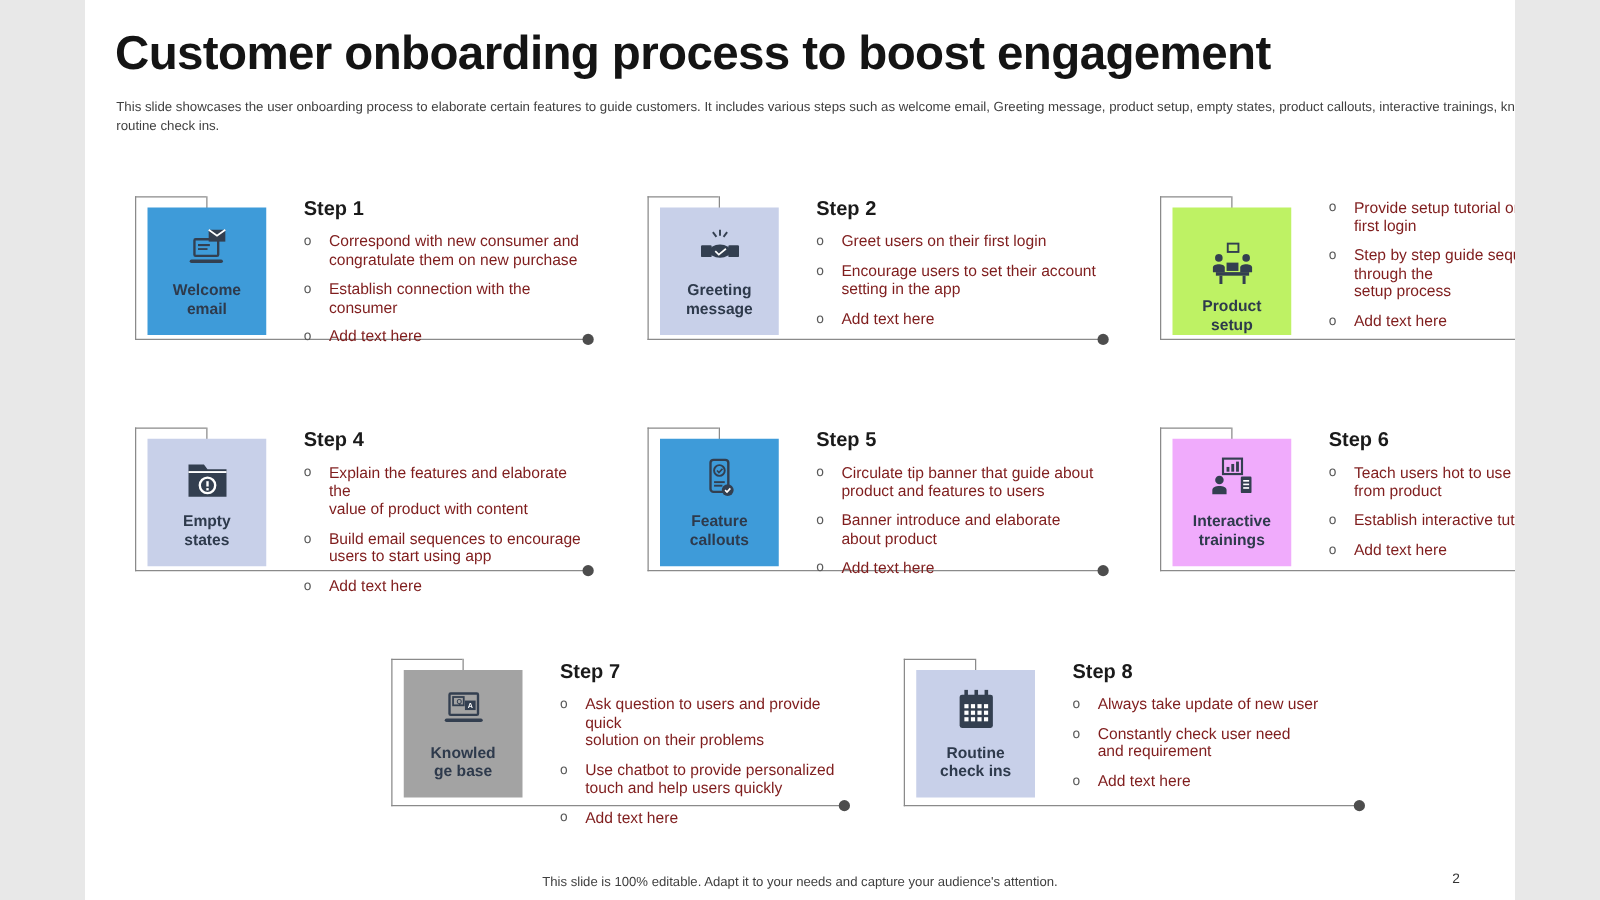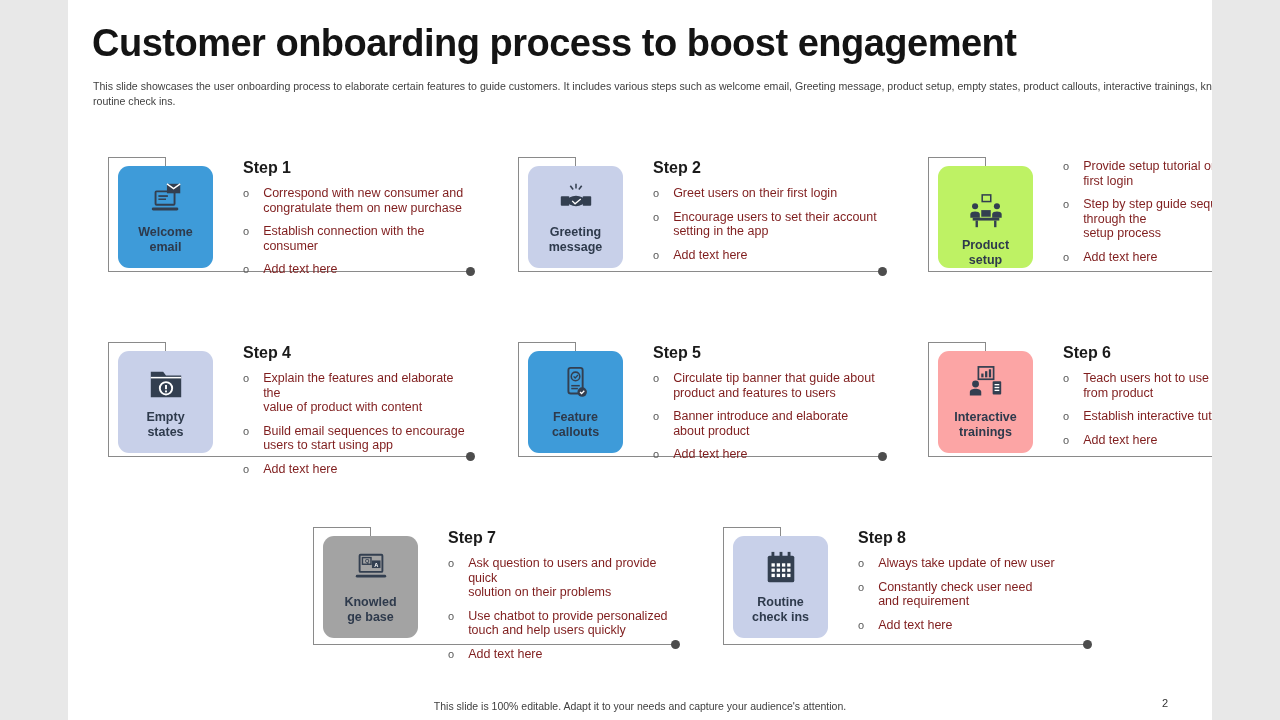--- a/index.html
+++ b/index.html
@@ -18,21 +18,21 @@
   }
   .step { position:absolute; }
   .frame-left  { position:absolute; left:0; top:0; bottom:0; width:0; border-left:1px solid #8a8a8a; }
   .frame-top   { position:absolute; left:0; top:0; width:57px; height:0; border-top:1px solid #8a8a8a; }
   .frame-drop  { position:absolute; left:57px; top:0; height:14px; width:0; border-left:1px solid #8a8a8a; }
   .frame-bottom{ position:absolute; left:0; right:0; bottom:0; height:0; border-top:1px solid #8a8a8a; }
   .frame-dot   { position:absolute; right:-4px; bottom:-4px; width:9px; height:9px; border-radius:50%; background:#4d4d4d; }
   .icon-box {
     position:absolute; left:10px; top:9px; width:95px; height:102px;
     display:flex; flex-direction:column; align-items:center; justify-content:center;
-    gap:7px; text-align:center;border-radius:11px;
+    gap:7px; text-align:center;
   }
   .box-label {
     font-size:12.5px; font-weight:700; line-height:1.2; color:#2e3a4c;
     white-space:pre-line;
   }
   .content { position:absolute; left:135px; top:2px; right:2px; }
   .step-title { font-size:16px; font-weight:700; color:#1a1a1a; margin:0 0 9px 0; }
   .bullet { display:flex; gap:14px; margin-bottom:9px; }
   .marker { font-size:11px; color:#595959; line-height:1.3; flex:none; }
   .bullet-text { font-size:12.5px; line-height:1.16; color:#7f1d1d; white-space:pre-line; }
@@ -248,21 +248,21 @@
       </div>
     </div>
   </div>
 
   <div class="step" style="left:860px;top:342px;width:365px;height:115px">
     <div class="frame-left"></div>
     <div class="frame-top"></div>
     <div class="frame-drop"></div>
     <div class="frame-bottom"></div>
     <div class="frame-dot"></div>
-    <div class="icon-box" style="background: #fca5a5;">
+    <div class="icon-box" style="background: #f0abfc;">
       <span class="icon">
         <svg viewBox="0 0 48 40" width="46" height="38">
           <rect x="16" y="2" width="16" height="13" fill="none" stroke="#333f50" stroke-width="1.8"></rect>
           <rect x="19" y="9" width="2.4" height="4" fill="#333f50"></rect>
           <rect x="23" y="6.5" width="2.4" height="6.5" fill="#333f50"></rect>
           <rect x="27" y="4.5" width="2.4" height="8.5" fill="#333f50"></rect>
           <circle cx="13" cy="20" r="3.6" fill="#333f50"></circle>
           <path d="M7 32 v-3.5 c0 -4.5 12 -4.5 12 0 v3.5 z" fill="#333f50"></path>
           <rect x="31" y="17" width="9" height="14" rx="1" fill="#333f50"></rect>
           <rect x="33" y="20" width="5" height="1.4" fill="#ffffff"></rect>

